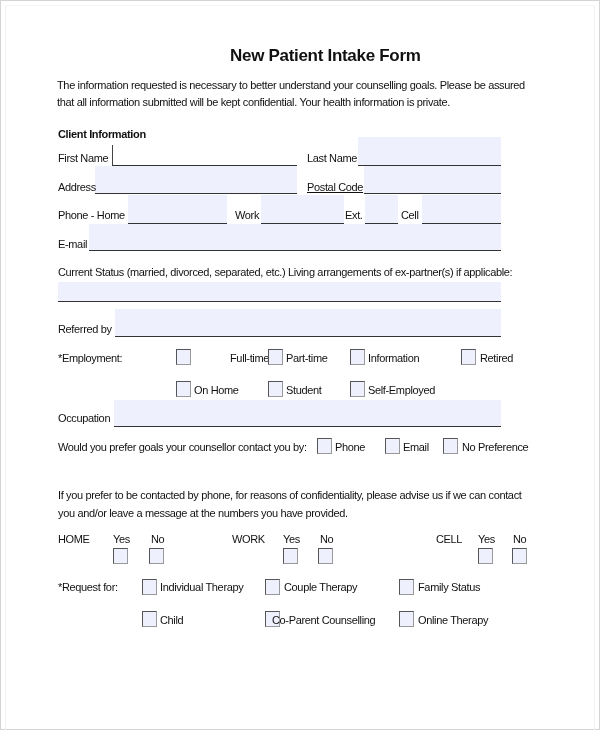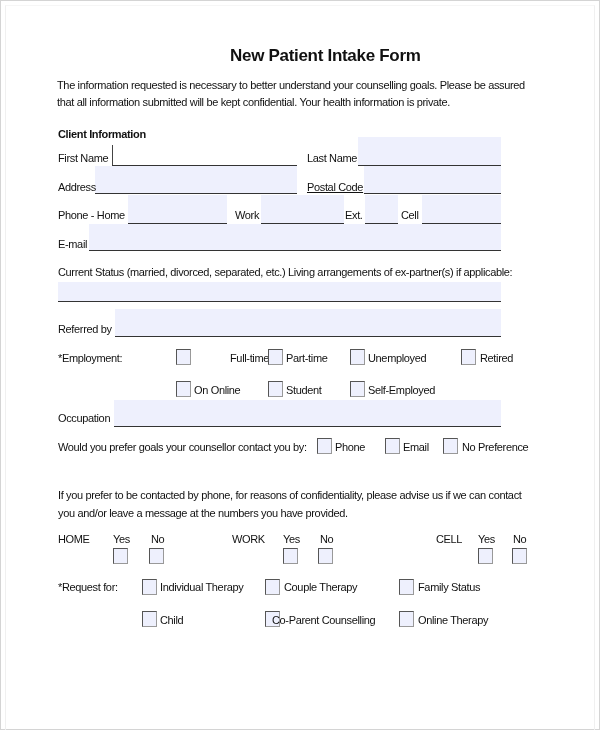--- a/index.html
+++ b/index.html
@@ -78,26 +78,26 @@
 <div class="abs" style="left:58px; top:323px;text-align:right;">Referred by</div>
 <div class="field thick" style="left:115px; top:309px; width:386px; height:27px;"></div>
 
 <div class="abs" style="left:58px; top:352px;">*Employment:</div>
 
 <div class="cb" style="left:176px; top:349px;"></div>
 <div class="abs" style="left:194px; top:352px;margin-left:36px;">Full-time</div>
 <div class="cb" style="left:268px; top:349px;"></div>
 <div class="abs" style="left:286px; top:352px;">Part-time</div>
 <div class="cb" style="left:350px; top:349px;"></div>
-<div class="abs" style="left:368px; top:352px;">Unemployed</div>
+<div class="abs" style="left:368px; top:352px;">Information</div>
 <div class="cb" style="left:461px; top:349px;"></div>
 <div class="abs" style="left:480px; top:352px;">Retired</div>
 
 <div class="cb" style="left:176px; top:381px;"></div>
-<div class="abs" style="left:194px; top:384px;">On Online</div>
+<div class="abs" style="left:194px; top:384px;">On Home</div>
 <div class="cb" style="left:268px; top:381px;"></div>
 <div class="abs" style="left:286px; top:384px;">Student</div>
 <div class="cb" style="left:350px; top:381px;"></div>
 <div class="abs" style="left:368px; top:384px;">Self-Employed</div>
 
 <div class="abs" style="left:58px; top:412px;">Occupation</div>
 <div class="field" style="left:114px; top:400px; width:387px; height:26px;"></div>
 
 <div class="abs" style="left:58px; top:441px;">Would you prefer goals your counsellor contact you by:</div>
 <div class="cb" style="left:317px; top:438px;"></div>

